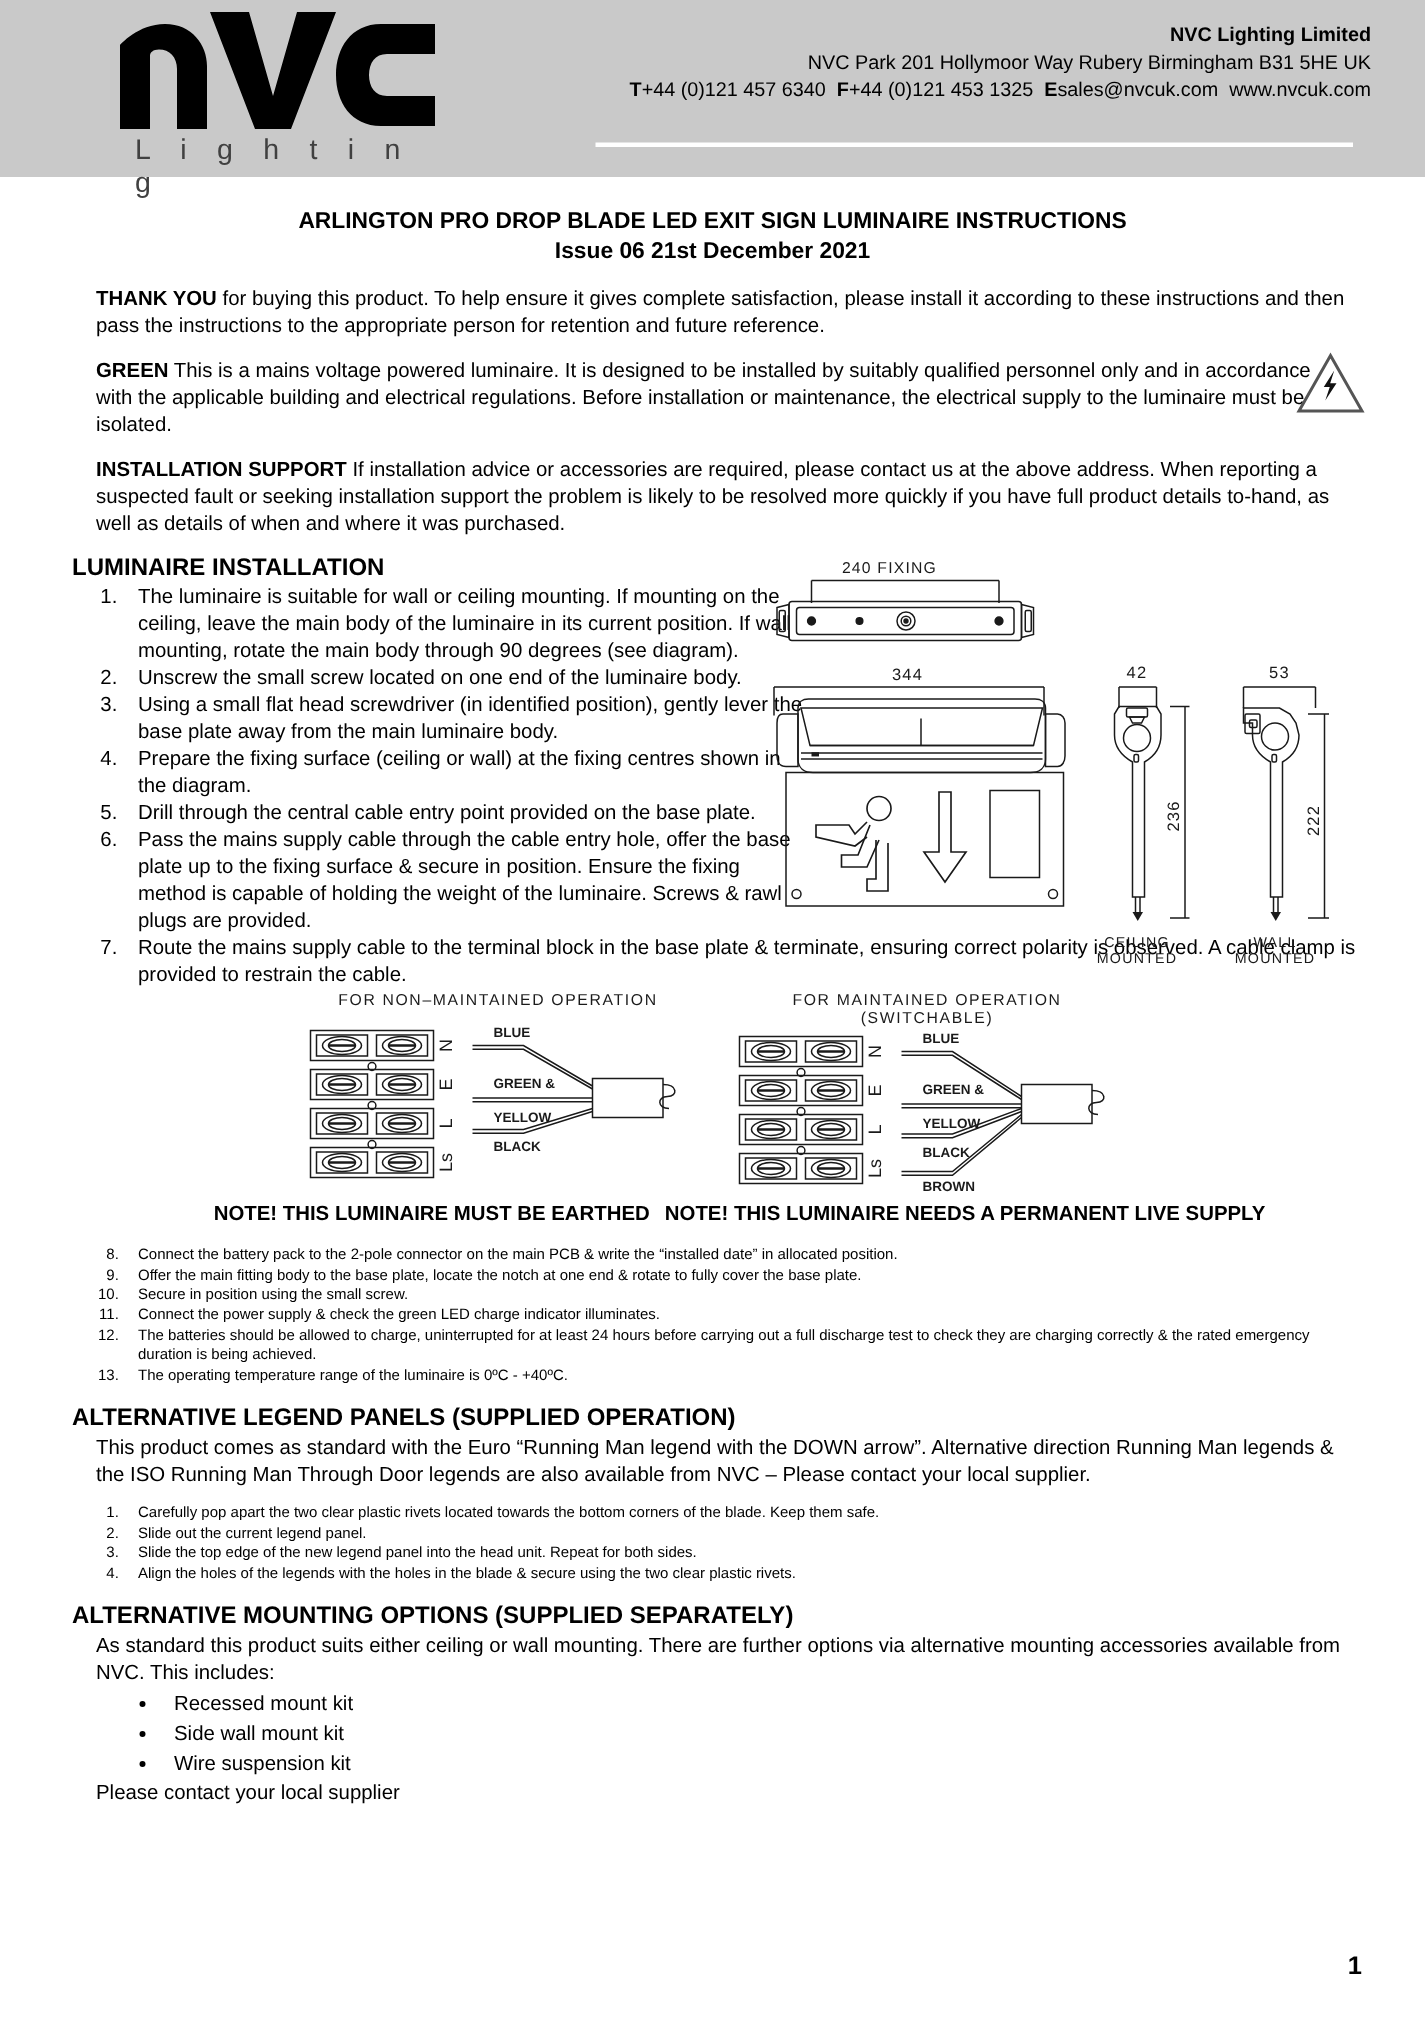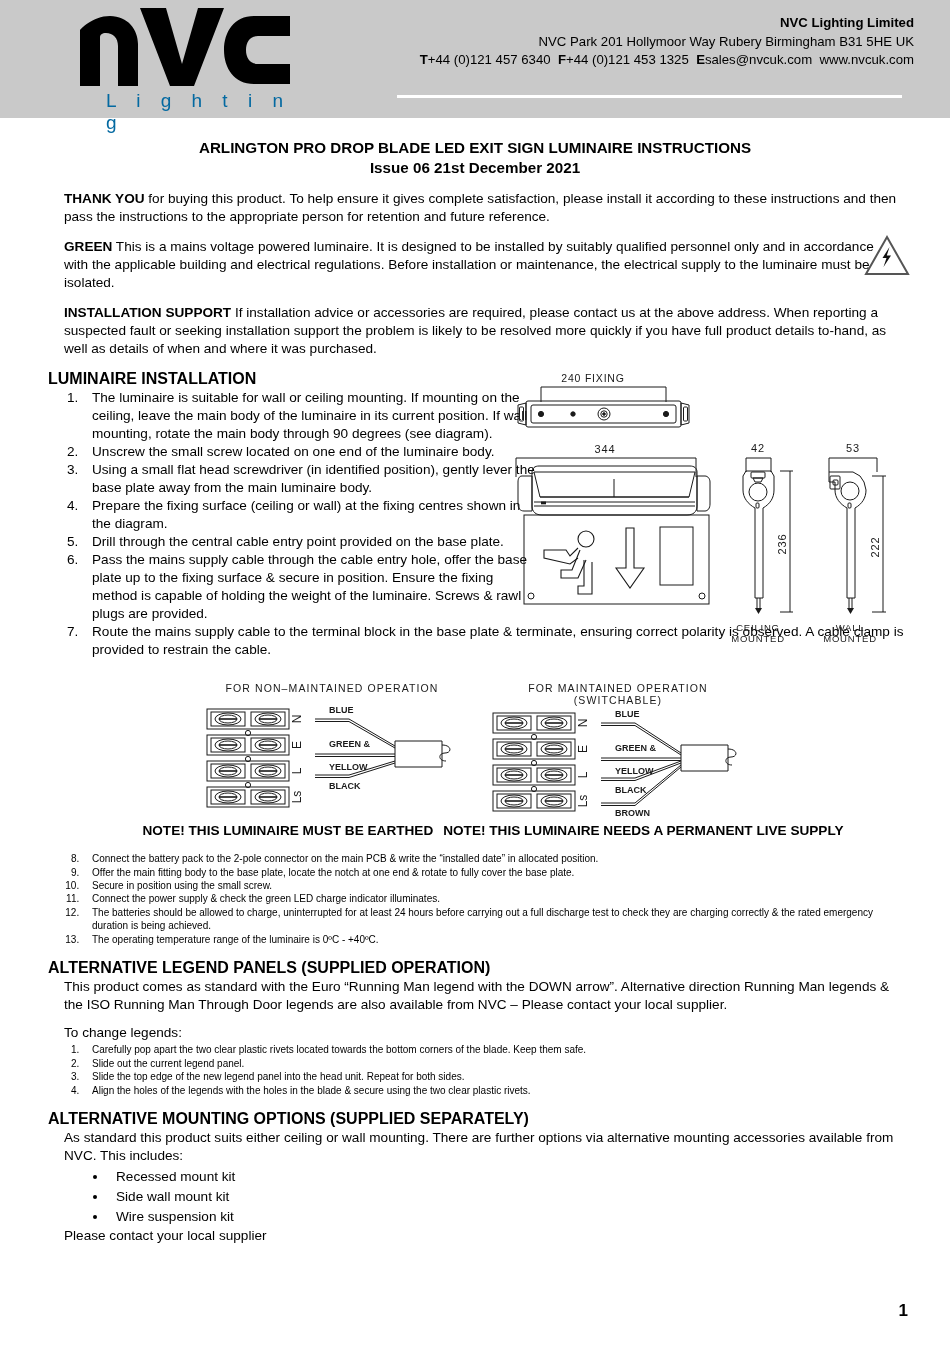--- a/index.html
+++ b/index.html
@@ -29,23 +29,23 @@
     top: 6px;
     width: 220px;
     height: 108px;
   }
   .logo-mark { display:block; }
   .logo-word {
     font-family: "Liberation Sans", sans-serif;
     font-size: 19px;
     letter-spacing: 7.5px;
     font-weight: 400;
-    color: #0369a1;
+    color: #404040;
     margin-top: 2px;
-    margin-left: 28px;
+    margin-left: 12px;
   }
   .addr-block {
     position: absolute;
     right: 36px;
     top: 14px;
     text-align: right;
     line-height: 1.42;
     font-size: 13.2px;
     color: #000;
   }
@@ -120,21 +120,21 @@
     top: 2px;
     width: 400px;
   }
   .item7 { width: 860px; }
 
   
   .wiring-row {
     display: flex;
     justify-content: center;
     gap: 16px;
-    margin-top: 22px;
+    margin-top: 0;
   }
   .note-row {
     display: flex;
     justify-content: center;
     gap: 10px;
     font-size: 13.6px;
     font-weight: bold;
     margin: 4px 0 14px 0;
     padding-left: 36px;
   }
@@ -500,21 +500,20 @@
     <li>Secure in position using the small screw.</li>
     <li>Connect the power supply &amp; check the green LED charge indicator illuminates.</li>
     <li>The batteries should be allowed to charge, uninterrupted for at least 24 hours before carrying out a full discharge test to check they are charging correctly &amp; the rated emergency duration is being achieved.</li>
     <li>The operating temperature range of the luminaire is 0ºC - +40ºC.</li>
   </ol>
 
   <div class="block-gap"></div>
 
   <h2 class="sec-head">ALTERNATIVE LEGEND PANELS (SUPPLIED OPERATION)</h2>
   <p class="para" style="margin-bottom:10px">This product comes as standard with the Euro “Running Man legend with the DOWN arrow”. Alternative direction Running Man legends &amp; the ISO Running Man Through Door legends are also available from NVC – Please contact your local supplier.</p>
-  <p class="para" style="margin-bottom:1px">To change legends:</p>
   <ol class="num-list2">
     <li>Carefully pop apart the two clear plastic rivets located towards the bottom corners of the blade. Keep them safe.</li>
     <li>Slide out the current legend panel.</li>
     <li>Slide the top edge of the new legend panel into the head unit. Repeat for both sides.</li>
     <li>Align the holes of the legends with the holes in the blade &amp; secure using the two clear plastic rivets.</li>
   </ol>
 
   <div class="block-gap"></div>
 
   <h2 class="sec-head">ALTERNATIVE MOUNTING OPTIONS (SUPPLIED SEPARATELY)</h2>

